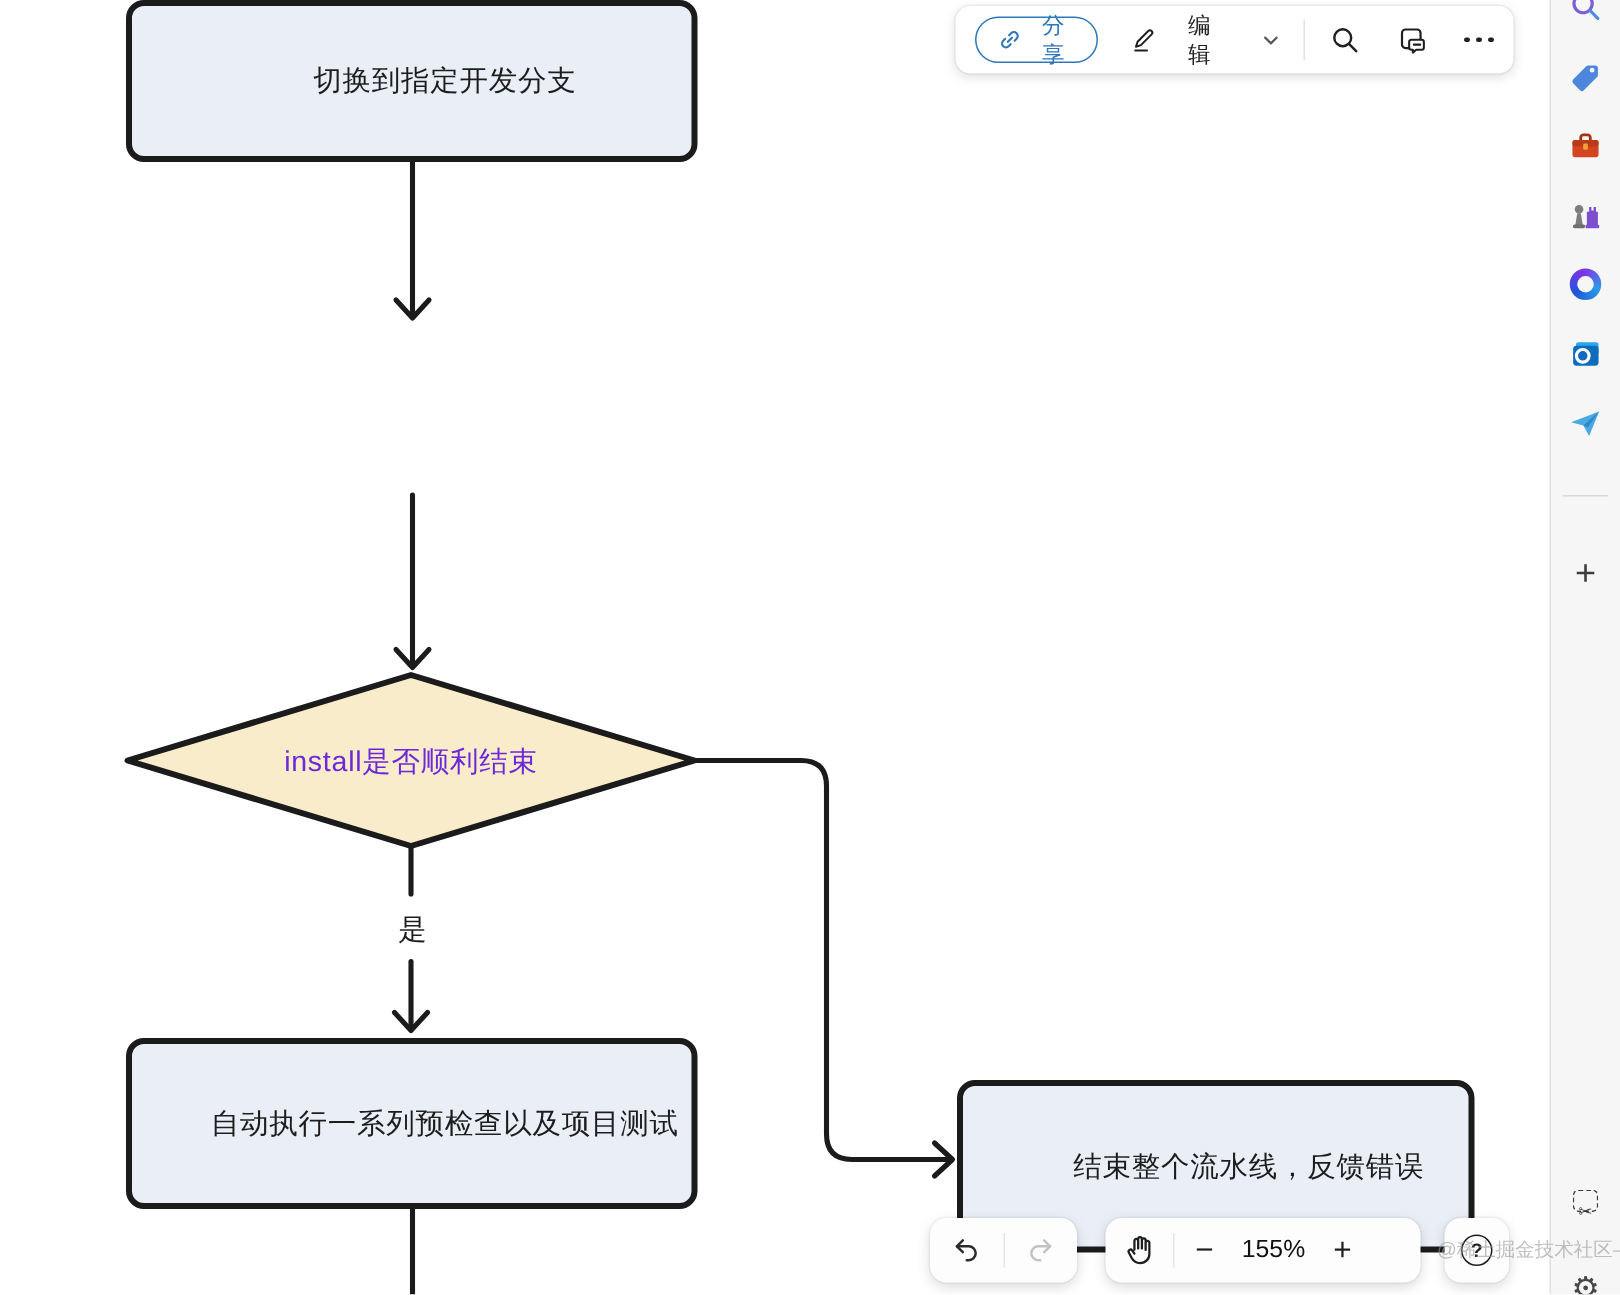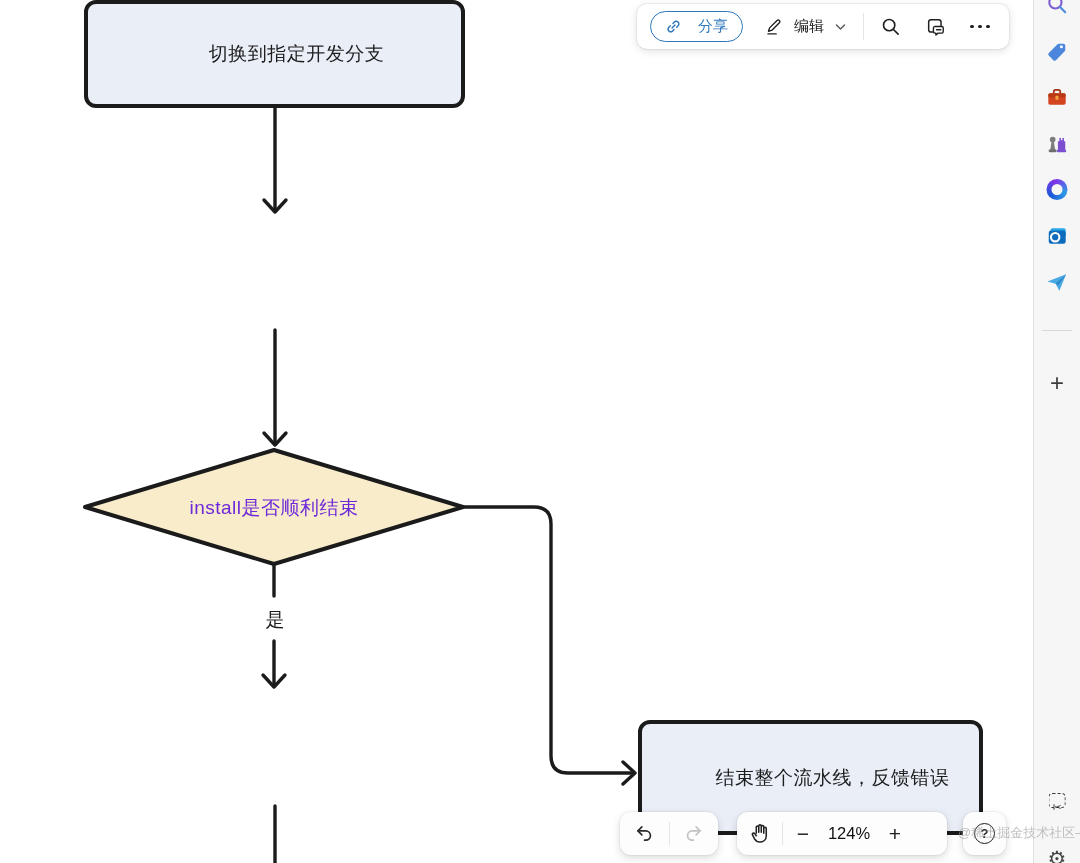--- a/index.html
+++ b/index.html
@@ -18,24 +18,24 @@
   #node-fail     { left:638px; top:720px; width:345px; height:115px; }
   .diamond-label { position:absolute; z-index:2; left:114px; top:495px; width:320px;
     text-align:center; font-size:19px; color:#6d28d9; letter-spacing:.5px; }
   .yes-label { position:absolute; z-index:2; left:245px; top:607px; width:60px;
     text-align:center; font-size:19px; color:#1d1d1d; }
 
   
   .top-card { position:absolute; left:637px; top:4px; width:372px; height:45px; z-index:10;
     background:#fff; border-radius:10px; display:flex; align-items:center; padding:0 13px;
     box-shadow:0 0 0 1px rgba(0,0,0,.05), 0 2px 8px rgba(0,0,0,.13); }
-  .share-btn { display:inline-flex; align-items:center; gap:16px; height:31px; padding:0 14px;
+  .share-btn { display:inline-flex; align-items:center; gap:6px; height:31px; padding:0 14px;
     border:1.5px solid #2e77bb; border-radius:16px; color:#2e77bb; font-size:15px;
     background:#fff; cursor:pointer; }
-  .edit-group { display:inline-flex; align-items:center; gap:11px; margin-left:21px;
+  .edit-group { display:inline-flex; align-items:center; gap:21px; margin-left:21px;
     font-size:15px; color:#222; cursor:pointer; }
   .tb-divider { width:1px; height:27px; background:#e3e3e3; margin-left:17px; }
   .icon-btn { display:inline-flex; align-items:center; justify-content:center; cursor:pointer; }
   .dots { display:inline-flex; gap:4.5px; margin-left:23px; }
   .dots i { width:3.6px; height:3.6px; border-radius:50%; background:#1f1f1f; }
 
   
   .bcard { position:absolute; top:812px; height:43px; z-index:10; background:#fdfdfd;
     border-radius:11px; display:flex; align-items:center;
     box-shadow:0 0 0 1px rgba(0,0,0,.04), 0 3px 9px rgba(0,0,0,.15); }
@@ -89,20 +89,23 @@
       <path d="M623 762 L635 773 L623 784"></path>
     </g>
     <polygon points="274,450 463,507 274,564 85,507" fill="#f8ecca" stroke="#1b1b1b" stroke-width="4" stroke-linejoin="round"></polygon>
   </svg>
 
   <div class="node" id="node-checkout">
     <span>切换到指定开发分支</span>
   </div>
   <div class="diamond-label">install是否顺利结束</div>
   <div class="yes-label">是</div>
+  <div class="node" id="node-tests">
+    <span>自动执行一系列预检查以及项目测试</span>
+  </div>
   <div class="node" id="node-fail">
     <span>结束整个流水线，反馈错误</span>
   </div>
 
   <div class="top-card">
     <button class="share-btn">
       <svg width="17" height="17" viewBox="0 0 20 20">
         <g stroke="#2e77bb" stroke-width="1.7" fill="none" stroke-linecap="round">
           <path d="M8.3 11.7 L11.7 8.3"></path>
           <path d="M9.4 6.4 l1.6-1.6 a3.1 3.1 0 0 1 4.4 4.4 L13.8 10.8"></path>
@@ -171,21 +174,21 @@
       <svg width="23" height="23" viewBox="0 0 24 24">
         <path d="M7.6 11.6 V5.4 a1.3 1.3 0 0 1 2.6 0 V10.8
                  M10.2 10.8 V4.2 a1.3 1.3 0 0 1 2.6 0 V10.8
                  M12.8 10.8 V5 a1.3 1.3 0 0 1 2.6 0 V11.8
                  M15.4 11.8 V6.8 a1.3 1.3 0 0 1 2.6 0 v7.6 c0 3.8-2.7 6.5-6.5 6.5
                  -2.8 0-4.5-1.2-5.7-3.3 L3.7 13.5 a1.35 1.35 0 0 1 2.3-1.4 l1.6 2.2" stroke="#1f1f1f" stroke-width="1.6" fill="none" stroke-linecap="round" stroke-linejoin="round"></path>
       </svg>
     </div>
     <div class="b-divider"></div>
     <div class="zoom-sign">−</div>
-    <div class="zoom-label">124%</div>
+    <div class="zoom-label">155%</div>
     <div class="zoom-sign">+</div>
   </div>
 
   <div class="bcard" id="card-help">
     <div class="help-circle">?</div>
   </div>
 
   <div class="sidebar">
     <div class="sb-item" style="top:-7px;">
       <svg width="22" height="22" viewBox="0 0 22 22">

